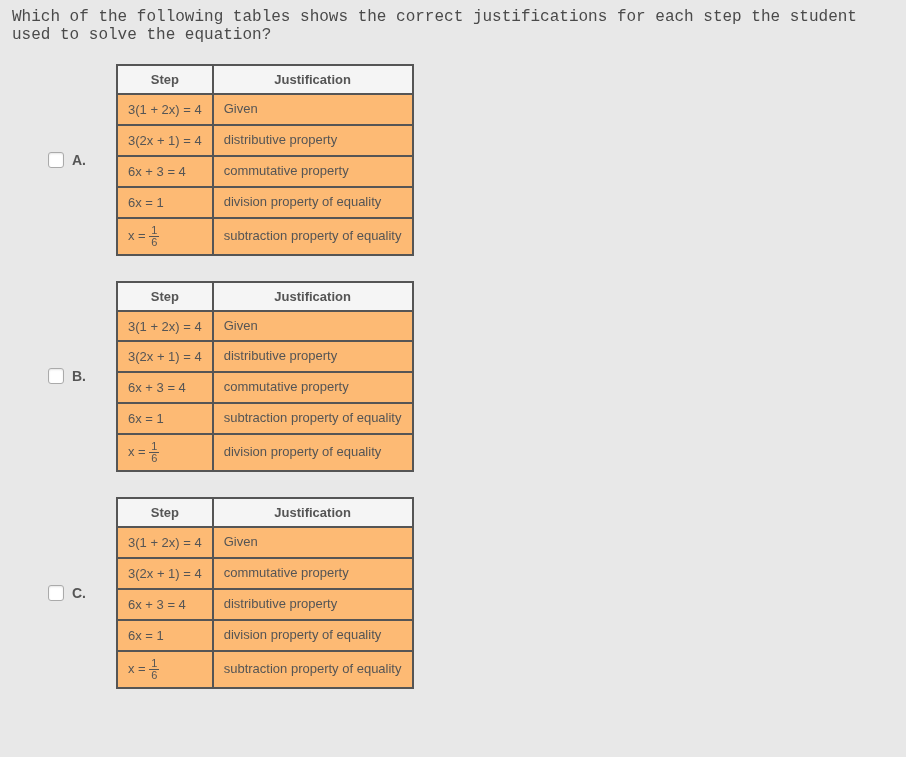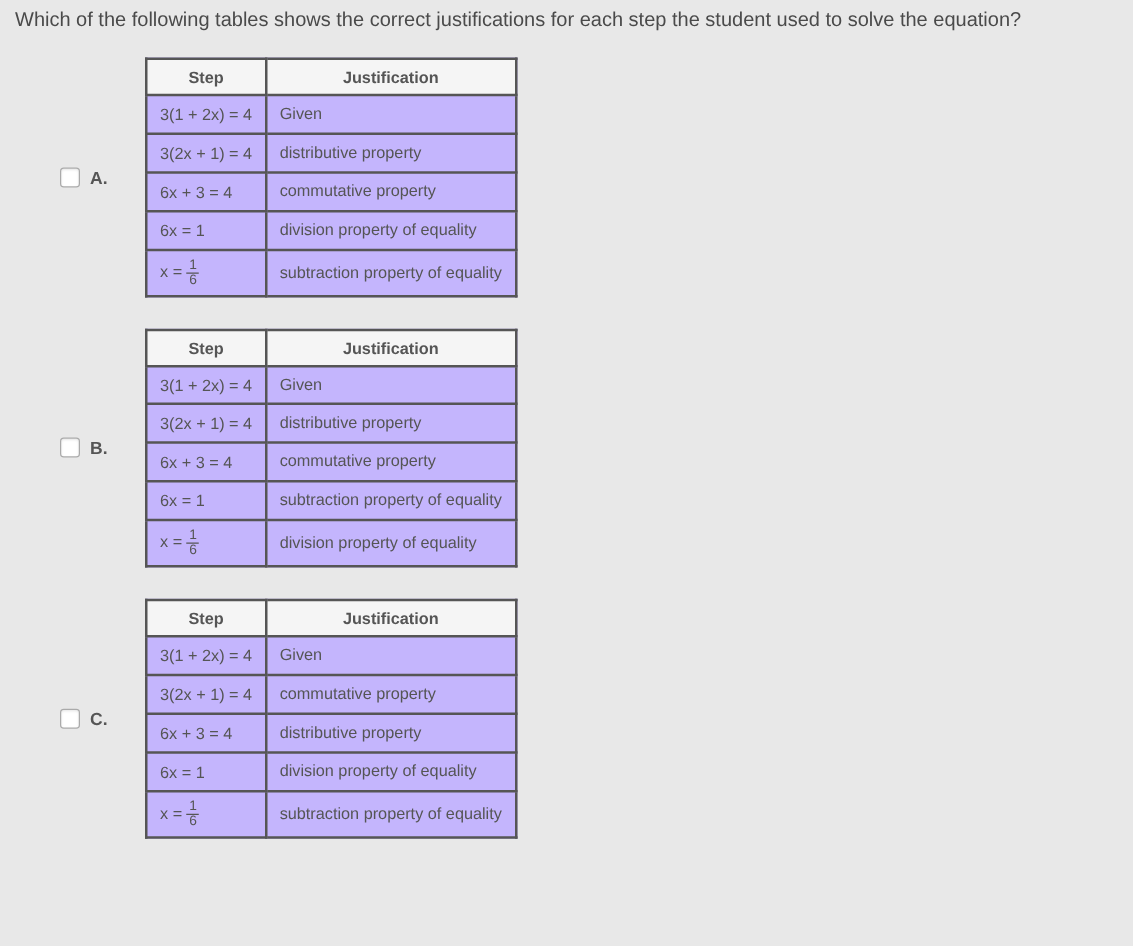--- a/index.html
+++ b/index.html
@@ -9,20 +9,21 @@
       padding: 8px;
       width: 906px;
       font-size: 14px;
       color: #333;
     }
     .question {
       color: #4a4a4a;
       font-size: 16px;
       margin-bottom: 20px;
       padding-left: 4px;
+      font-family: Liberation Mono, monospace;
     }
     .option-row {
       display: flex;
       align-items: center;
       margin-bottom: 25px;
       margin-left: 40px;
     }
     .checkbox-wrapper {
       display: flex;
       align-items: center;
@@ -36,21 +37,21 @@
       border-radius: 3px;
       margin-right: 8px;
       box-shadow: inset 0 1px 2px rgba(0,0,0,0.1);
     }
     .option-label {
       font-weight: bold;
       color: #555;
     }
     table {
       border-collapse: collapse;
-      background: #c4b5fd;
+      background: #fdba74;
     }
     th, td {
       border: 2px solid #555;
       padding: 6px 10px;
       font-size: 13px;
       color: #555;
       vertical-align: middle;
     }
     th {
       font-weight: bold;

